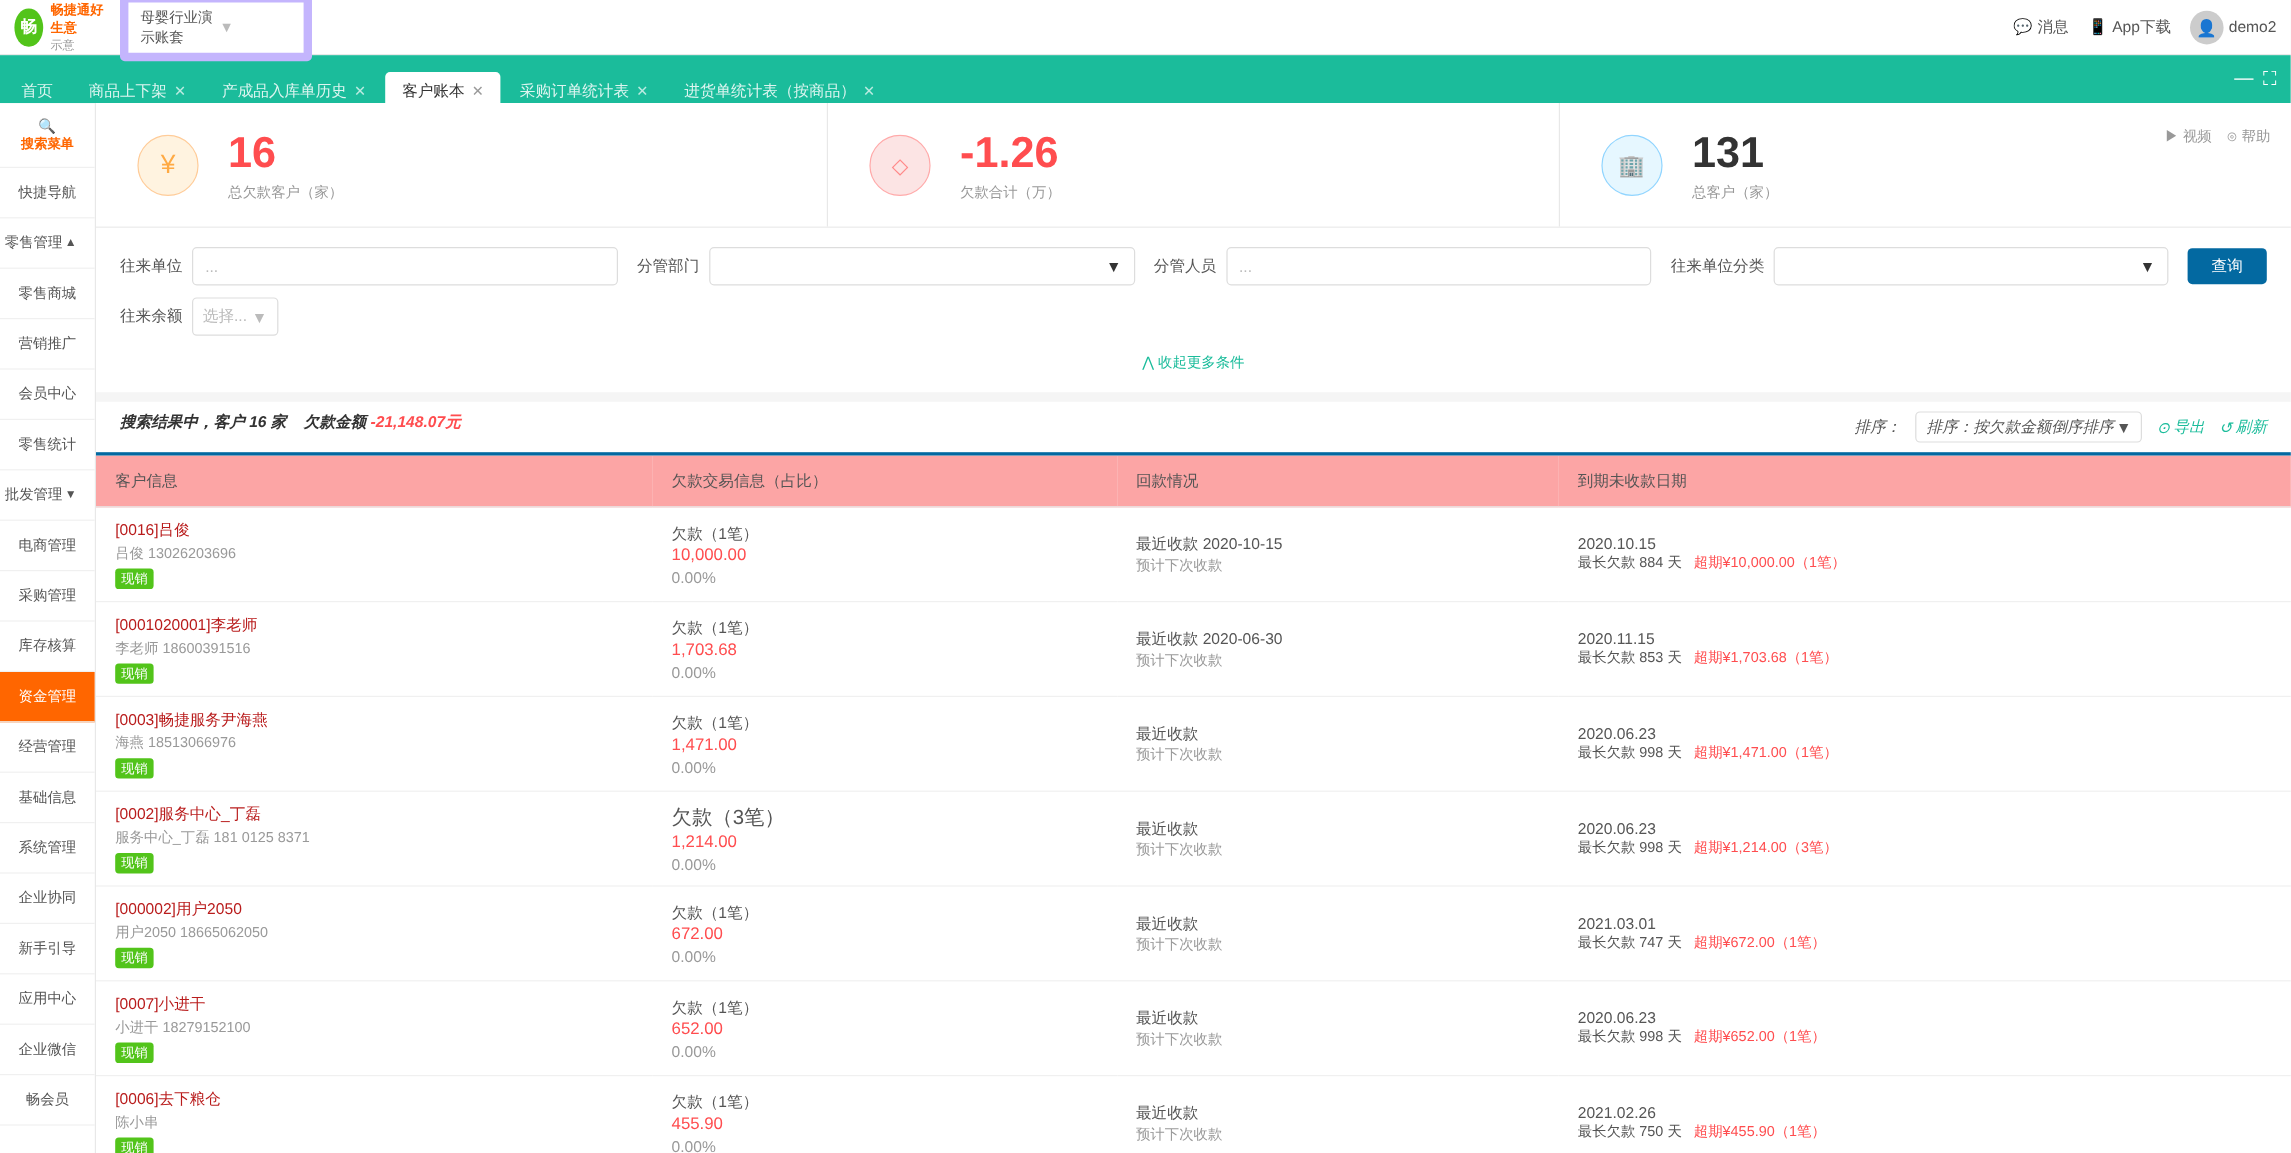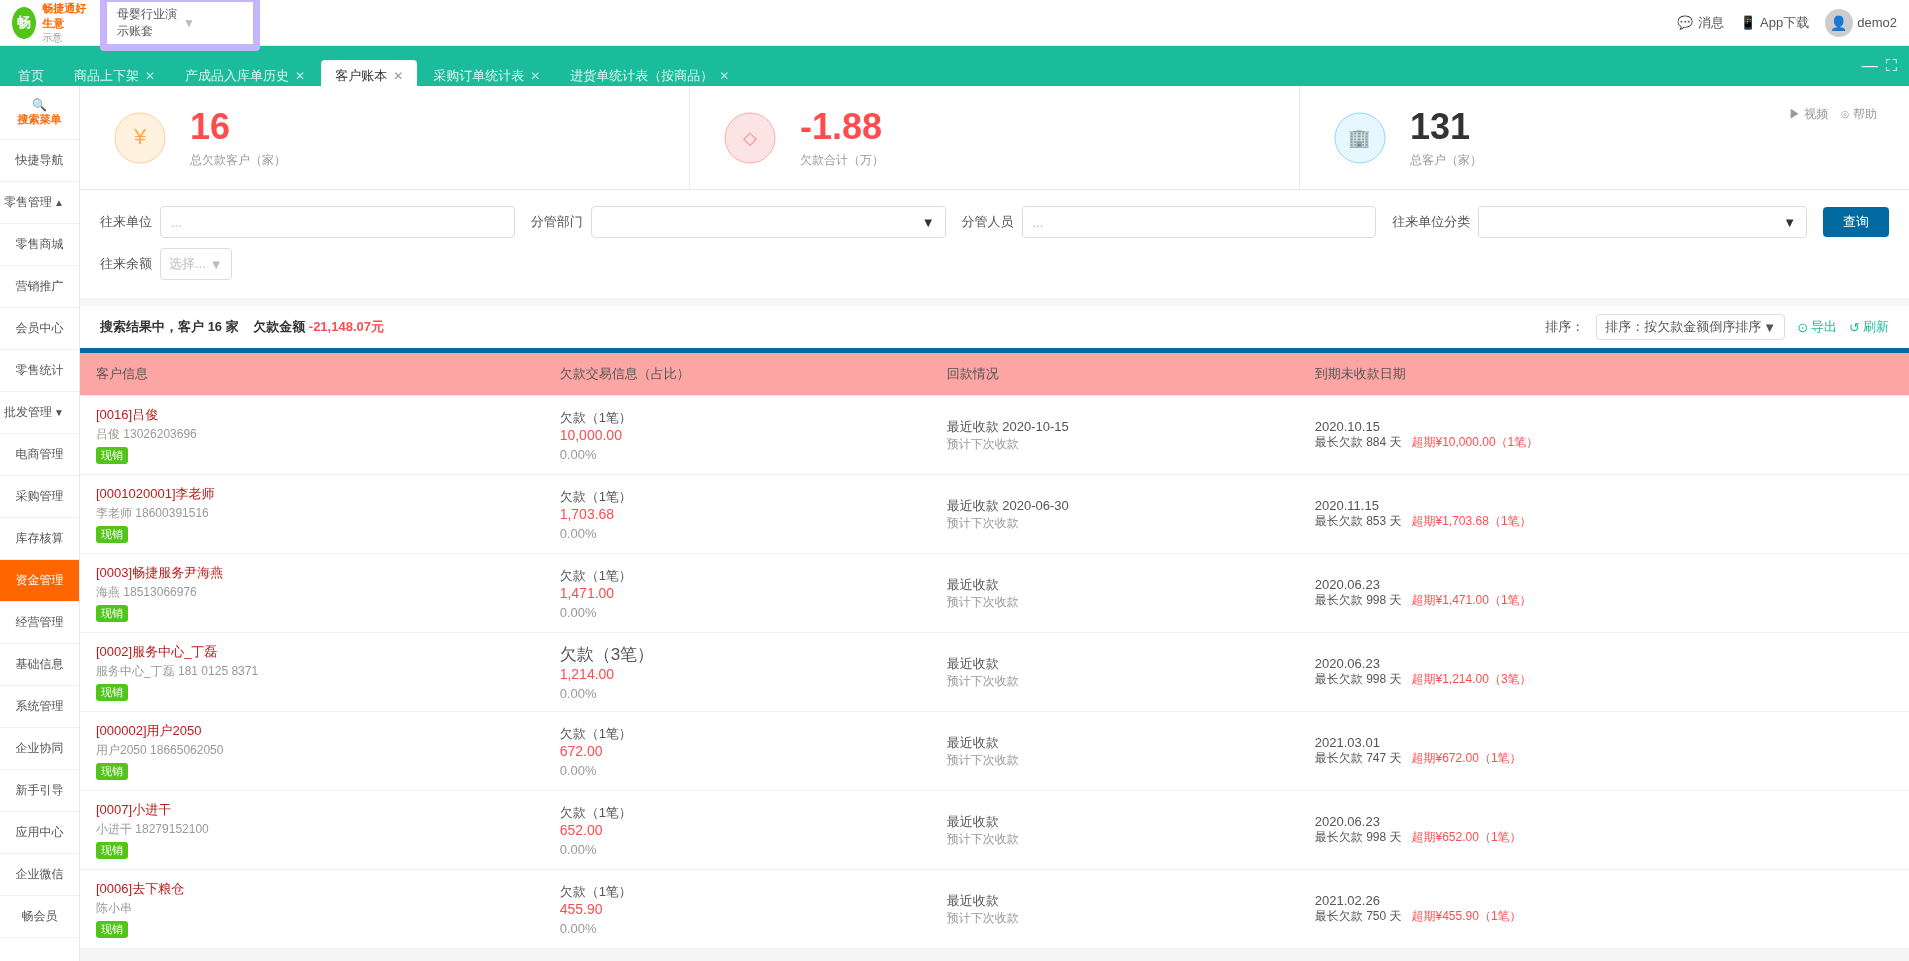--- a/index.html
+++ b/index.html
@@ -60,21 +60,21 @@
     .filter-label { font-size: 13px; color: #555; white-space: nowrap; }
     .filter-input { flex: 1; border: 1px solid #ddd; border-radius: 4px; padding: 6px 10px; font-size: 13px; display: flex; align-items: center; justify-content: space-between; cursor: pointer; background: #fff; min-height: 32px; }
     .filter-input .dots { color: #bbb; }
     .filter-select { flex: 1; border: 1px solid #ddd; border-radius: 4px; padding: 6px 10px; font-size: 13px; display: flex; align-items: center; justify-content: space-between; cursor: pointer; background: #fff; min-height: 32px; }
     .filter-select-mini { border: 1px solid #ddd; border-radius: 4px; padding: 4px 8px; font-size: 13px; display: flex; align-items: center; gap: 4px; cursor: pointer; background: #fff; min-height: 32px; color: #bbb; }
     .search-btn { background: #0369a1; color: #fff; border: none; border-radius: 4px; padding: 6px 20px; cursor: pointer; font-size: 13px; white-space: nowrap; }
     .collapse-row { text-align: center; padding: 4px 0 8px; }
     .collapse-btn { font-size: 12px; color: #1bbc9b; cursor: pointer; }
     
     
-    .result-bar { display: flex; align-items: center; justify-content: space-between; padding: 8px 20px; background: #fff; border-bottom: 5px solid #0369a1; font-size: 13px; }
+    .result-bar { display: flex; justify-content: space-between; padding: 8px 20px; background: #fff; border-bottom: 3px solid #0369a1; font-size: 13px; font-style: italic; }
     .result-info { color: #555; }
     .result-info span { color: #333; font-weight: bold; }
     .result-actions { display: flex; align-items: center; gap: 12px; color: #555; font-size: 13px; }
     .sort-select { display: flex; align-items: center; gap: 2px; cursor: pointer; border: 1px solid #ddd; padding: 3px 8px; border-radius: 4px; }
     .action-btn { display: flex; align-items: center; gap: 3px; cursor: pointer; color: #1bbc9b; }
     
     
     .data-table { width: 100%; background: #fff; border-collapse: collapse; }
     .data-table th { padding: 12px 16px; text-align: left; font-size: 13px; color: #555; font-weight: normal; border-bottom: 1px solid #e8e8e8; background: #fca5a5; }
     .data-table td { padding: 10px 16px; border-bottom: 1px solid #f0f0f0; vertical-align: middle; font-size: 13px; }
@@ -243,37 +243,37 @@
       </div>
 
       <div class="stat-card">
         <div class="stat-icon">
           <svg viewBox="0 0 52 52" fill="none">
             <circle cx="26" cy="26" r="25" fill="#fce4e4" stroke="#ffaaaa" stroke-width="1"></circle>
             <text x="26" y="32" text-anchor="middle" font-size="18" fill="#ff8888">◇</text>
           </svg>
         </div>
         <div class="stat-info">
-          <div class="stat-number red">-1.88</div>
+          <div class="stat-number red">-1.26</div>
           <div class="stat-label">欠款合计（万）</div>
         </div>
       </div>
 
       <div class="stat-card" style="position:relative;">
         <div class="stat-icon">
           <svg viewBox="0 0 52 52" fill="none">
             <circle cx="26" cy="26" r="25" fill="#e6f7ff" stroke="#91d5ff" stroke-width="1"></circle>
             <text x="26" y="32" text-anchor="middle" font-size="18" fill="#69c0ff">🏢</text>
           </svg>
         </div>
         <div class="stat-info">
           <div class="stat-number dark">131</div>
           <div class="stat-label">总客户（家）</div>
         </div>
-        <div class="video-help" style="position:absolute;top:12px;right:32px;">
+        <div class="video-help" style="position:absolute;top:12px;right:17px;">
           <span>
             <span>▶ </span><span>视频</span>
           </span>
           <span>
             <span>⊙ </span><span>帮助</span>
           </span>
         </div>
       </div>
     </div>
 
@@ -308,20 +308,26 @@
         <button class="search-btn">查询</button>
       </div>
       <div class="filter-row">
         <div class="filter-item">
           <span class="filter-label">往来余额</span>
           <div class="filter-select-mini">
             <span style="color:#bbb;">选择...</span>
             <span>▼</span>
           </div>
         </div>
+      </div>
+      <div class="collapse-row">
+        <span class="collapse-btn">
+          <span>⋀ </span>
+          <span>收起更多条件</span>
+        </span>
       </div>
     </div>
 
     <div class="result-bar">
       <div class="result-info">
         <span>搜索结果中，客户</span>
         <span>16</span>
         <span>家</span>
         &nbsp;&nbsp;
         <span>欠款金额</span>

